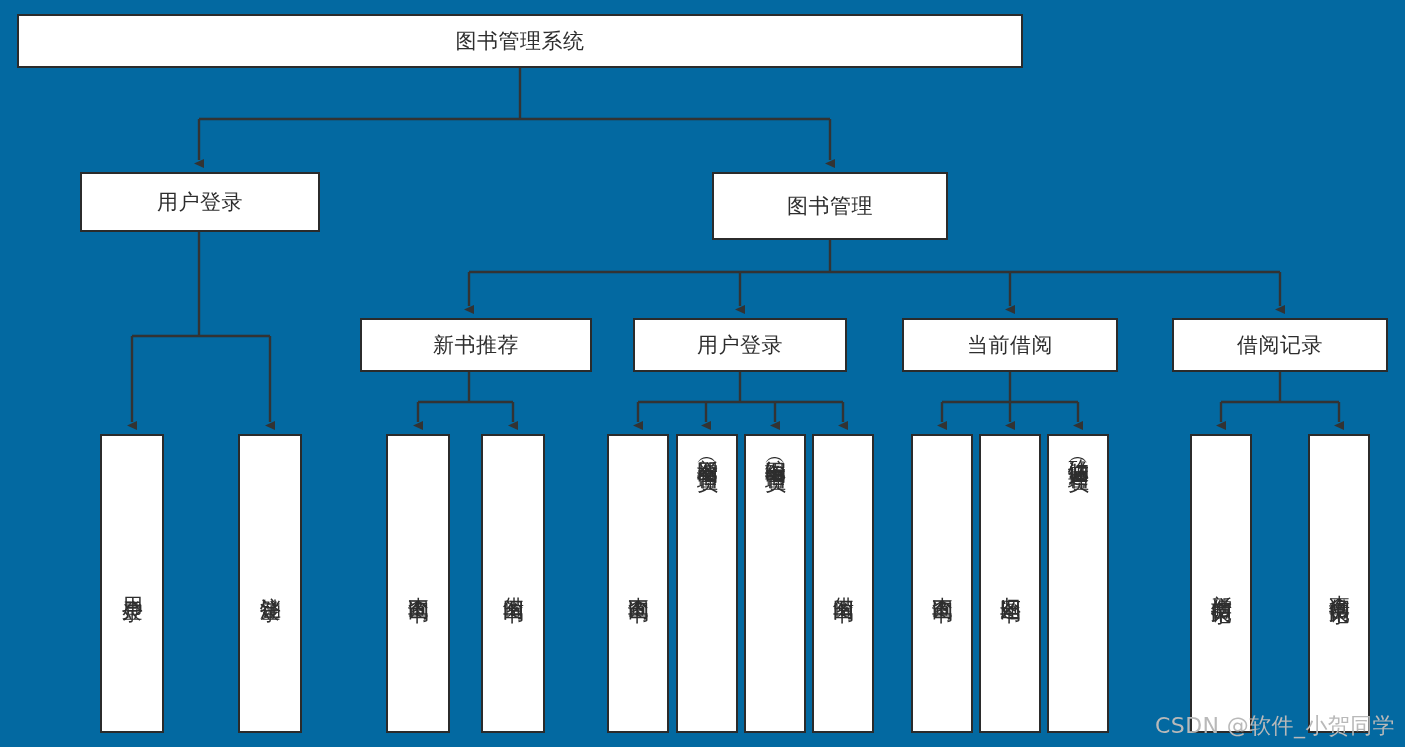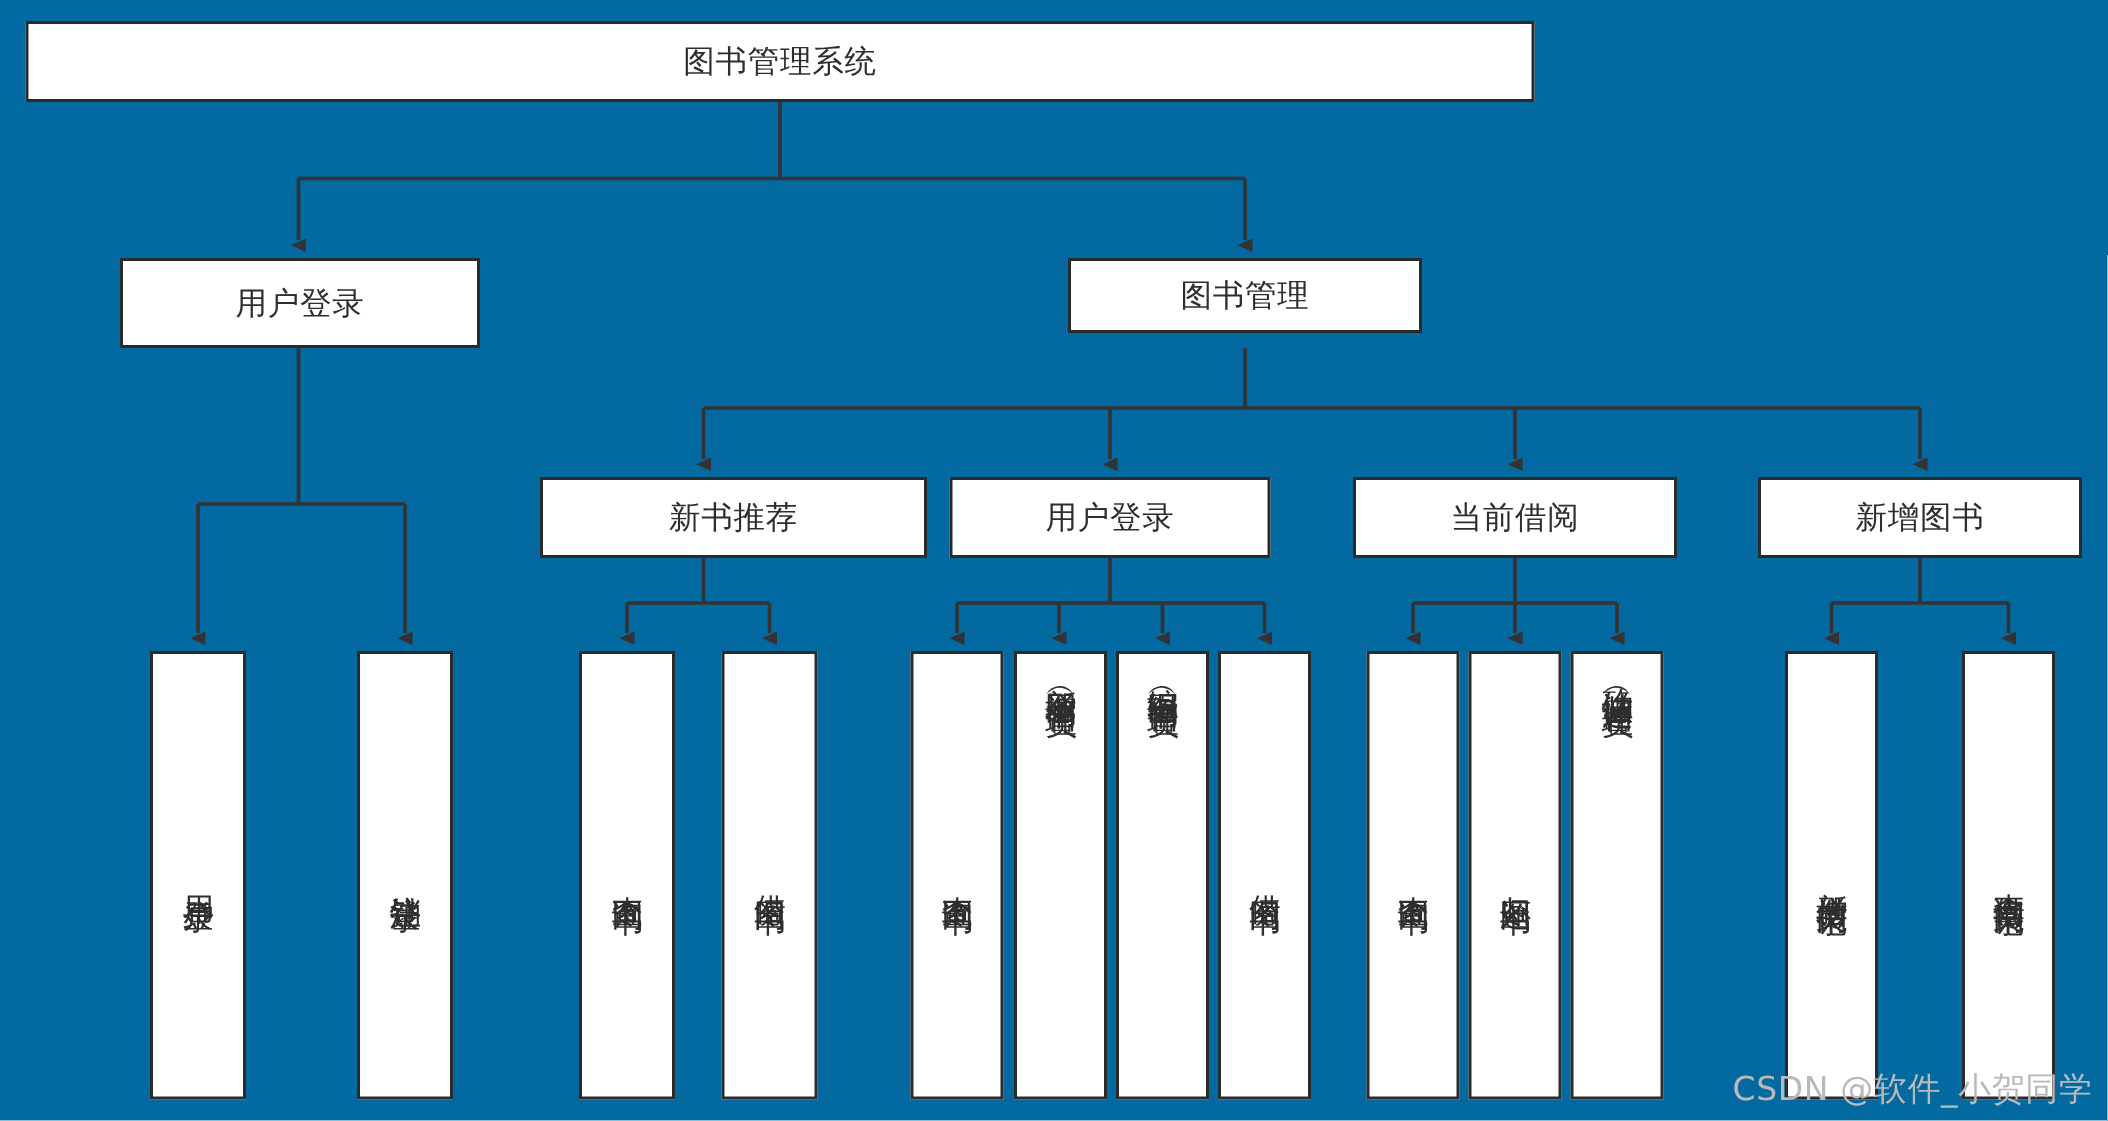--- a/index.html
+++ b/index.html
@@ -129,38 +129,38 @@
   </svg>
 
   <div class="node-box" style="left:17px; top:14px; width:1006px; height:54px;">
     <span class="node-label">图书管理系统</span>
   </div>
 
   <div class="node-box" style="left:80px; top:172px; width:240px; height:60px;">
     <span class="node-label">用户登录</span>
   </div>
 
-  <div class="node-box" style="left:712px; top:172px; width:236px; height:50px;">
+  <div class="node-box" style="left:712px; top:172px; width:236px; height:68px;">
     <span class="node-label">图书管理</span>
   </div>
 
-  <div class="node-box" style="left:360px; top:318px; width:258px; height:54px;">
+  <div class="node-box" style="left:360px; top:318px; width:232px; height:54px;">
     <span class="node-label">新书推荐</span>
   </div>
 
   <div class="node-box" style="left:633px; top:318px; width:214px; height:54px;">
     <span class="node-label">用户登录</span>
   </div>
 
   <div class="node-box" style="left:902px; top:318px; width:216px; height:54px;">
     <span class="node-label">当前借阅</span>
   </div>
 
   <div class="node-box" style="left:1172px; top:318px; width:216px; height:54px;">
-    <span class="node-label">新增图书</span>
+    <span class="node-label">借阅记录</span>
   </div>
 
   <div class="node-box vertical centered" style="left:100px; top:434px; width:64px; height:299px;">
     <span class="node-label">用户登录</span>
   </div>
 
   <div class="node-box vertical centered" style="left:238px; top:434px; width:64px; height:299px;">
     <span class="node-label">注销登录</span>
   </div>
 

